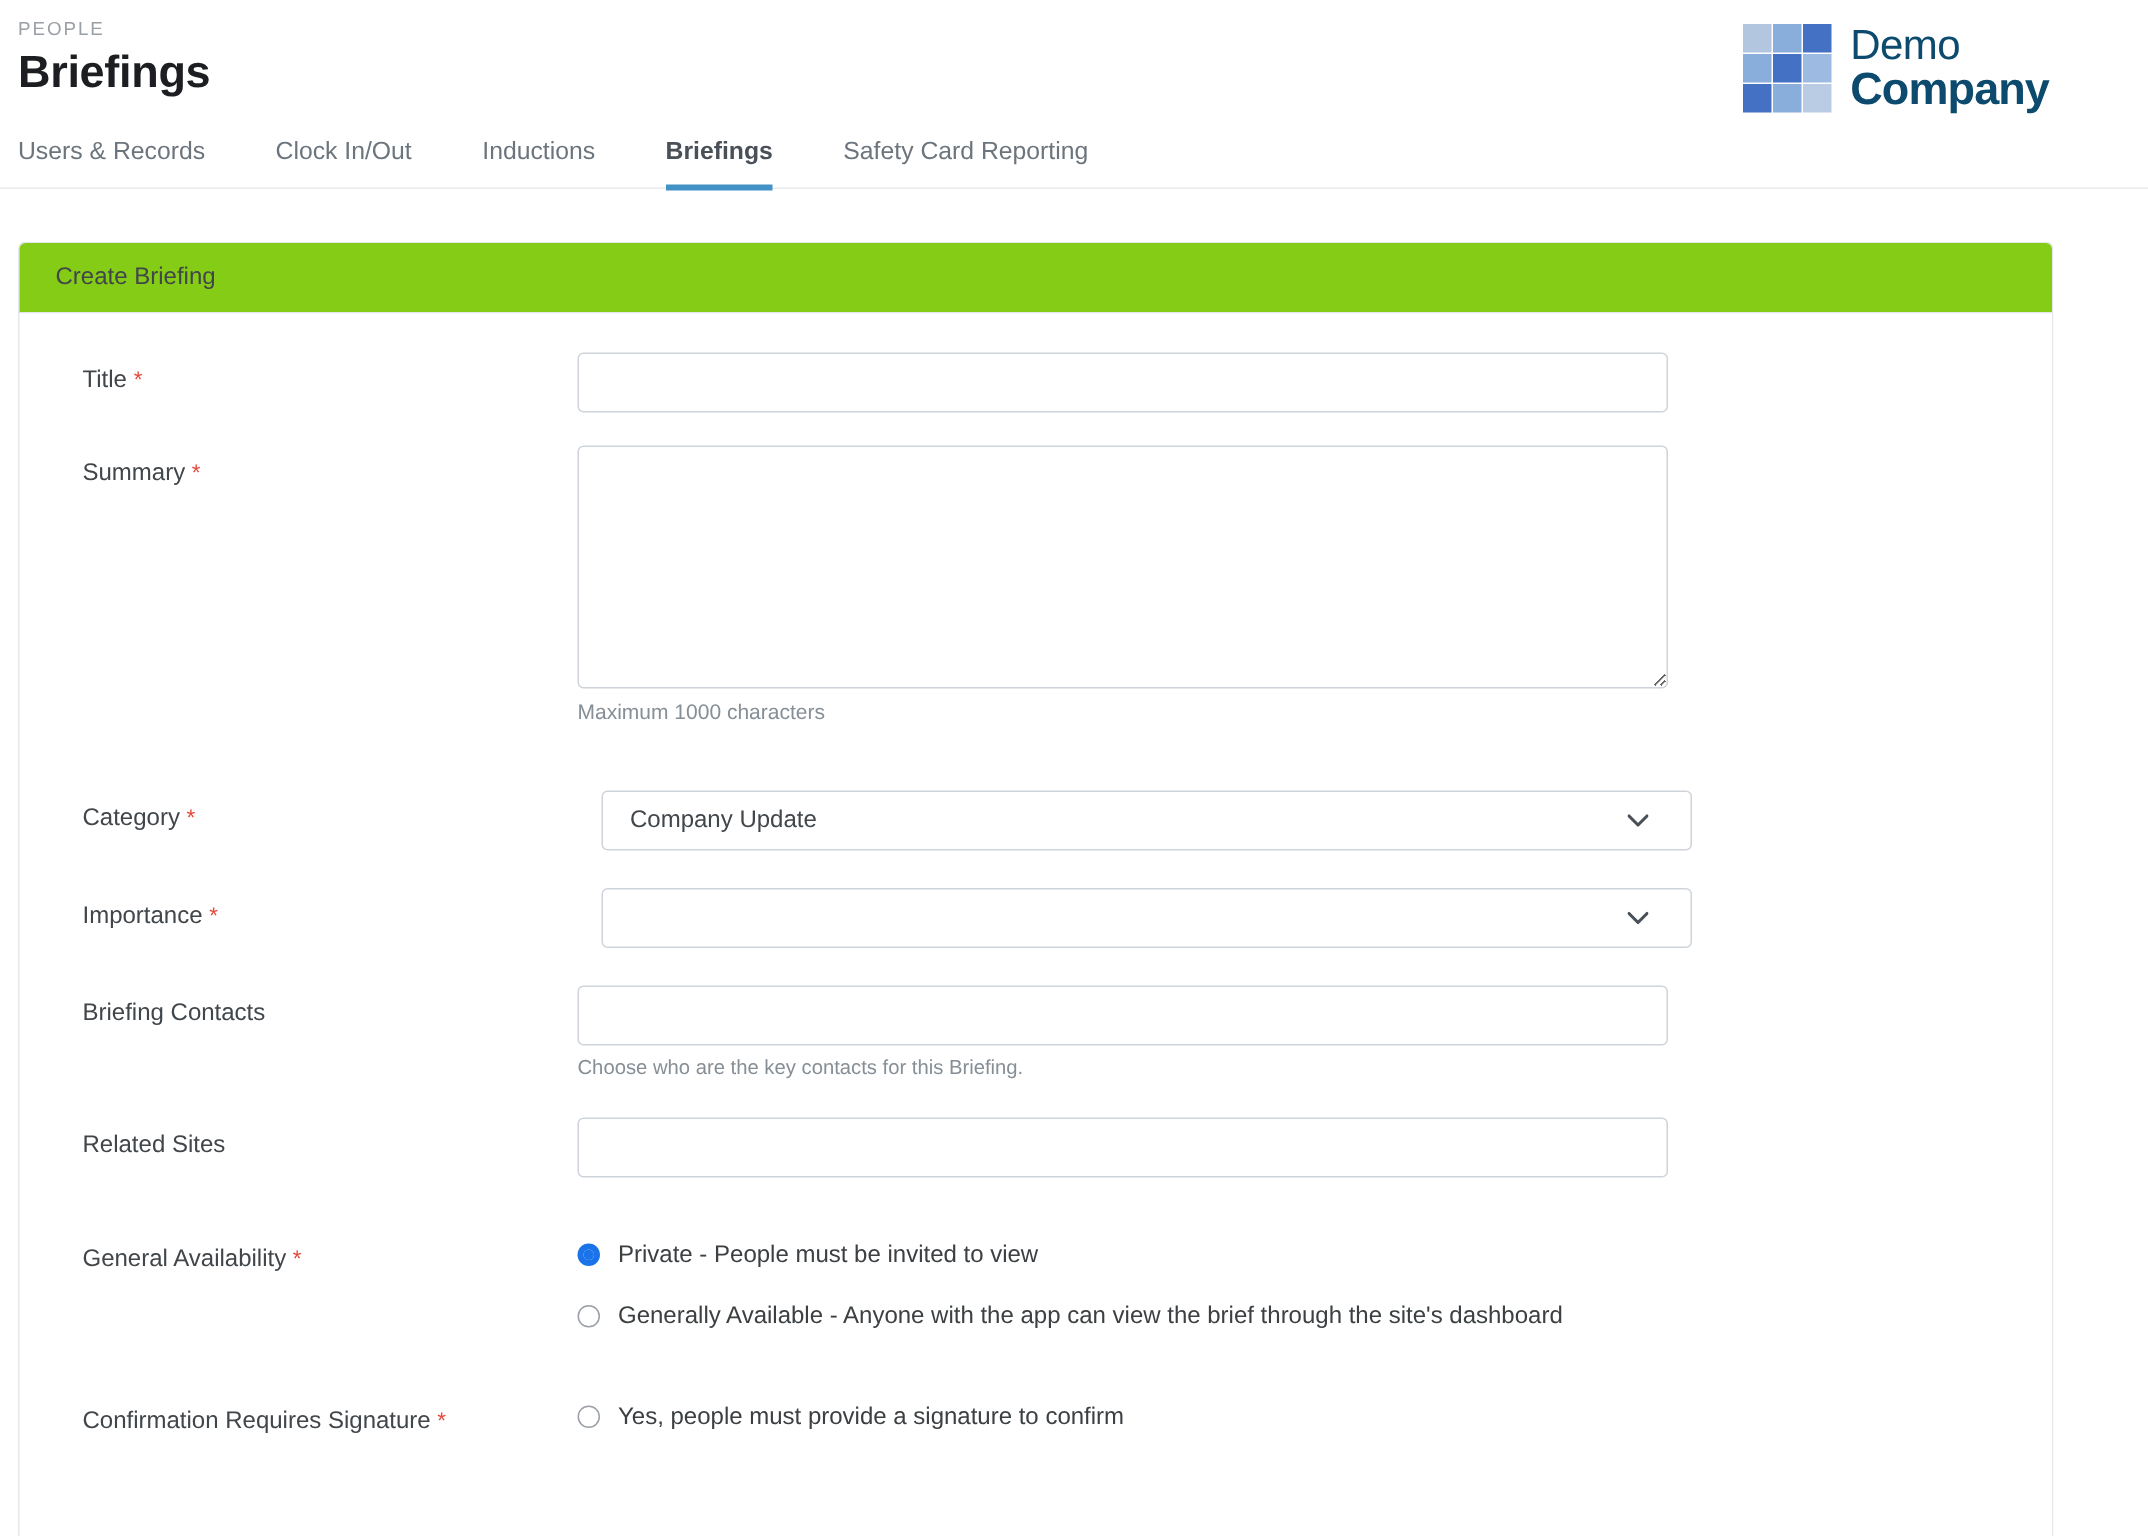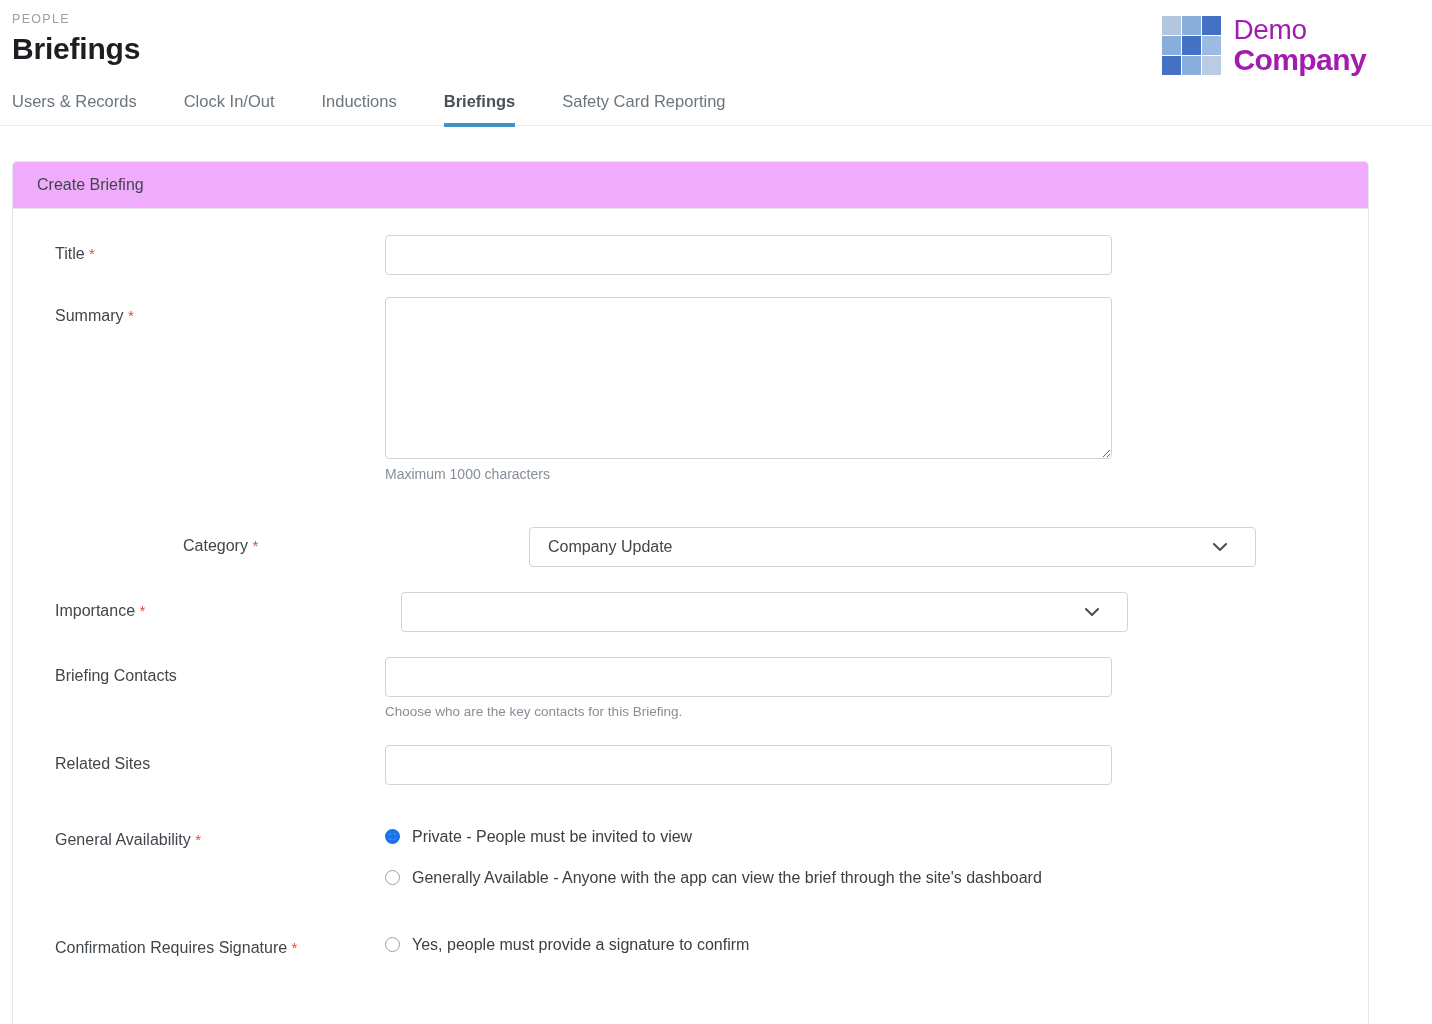--- a/index.html
+++ b/index.html
@@ -41,21 +41,21 @@
   }
   .logo-grid {
     display: grid;
     grid-template-columns: repeat(3, 19px);
     grid-template-rows: repeat(3, 19px);
     gap: 1px;
   }
   .logo-cell { width: 19px; height: 19px; }
   .brand-text {
     line-height: 1.02;
-    color: #a21caf;
+    color: #0c4a6e;
   }
   .brand-line1 { font-size: 28px; font-weight: 400; letter-spacing: -0.4px; }
   .brand-line2 { font-size: 30px; font-weight: bold; letter-spacing: -0.6px; }
 
   
   .tabs {
     margin-top: 26px;
     padding-left: 12px;
     display: flex;
     align-items: flex-end;
@@ -84,21 +84,21 @@
   .card {
     margin: 35px 0 0 12px;
     width: 1357px;
     border: 1px solid #e3e6ea;
     border-radius: 5px;
     border-bottom: none;
     background: #ffffff;
     min-height: 1000px;
   }
   .card-header {
-    background: #f0abfc;
+    background: #84cc16;
     border-bottom: 1px solid #e3e6ea;
     border-radius: 4px 4px 0 0;
     padding: 14px 24px;
     font-size: 16px;
     color: #41464b;
   }
   .card-body { padding: 26px 0 0 0; }
 
   
   .form-row {
@@ -270,21 +270,21 @@
         <div class="form-label">
           <span>Summary</span>
           <span class="req">*</span>
         </div>
         <div class="form-control">
           <textarea class="textarea-box" style=""></textarea>
           <div class="help-text">Maximum 1000 characters</div>
         </div>
       </div>
 
-      <div class="form-row" style="margin-top:42px;justify-content:center;">
+      <div class="form-row" style="margin-top:42px;">
         <div class="form-label">
           <span>Category</span>
           <span class="req">*</span>
         </div>
         <div class="form-control">
           <div class="select-wrap">
             <select class="select-box">
               <option>Company Update</option>
             </select>
             <span class="chev">

